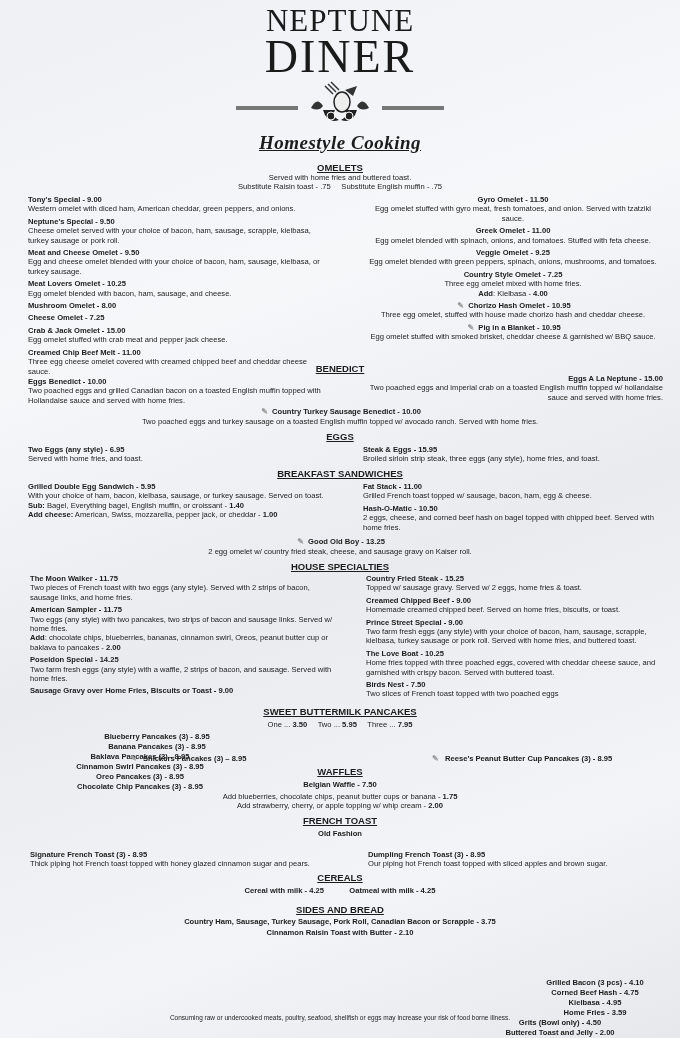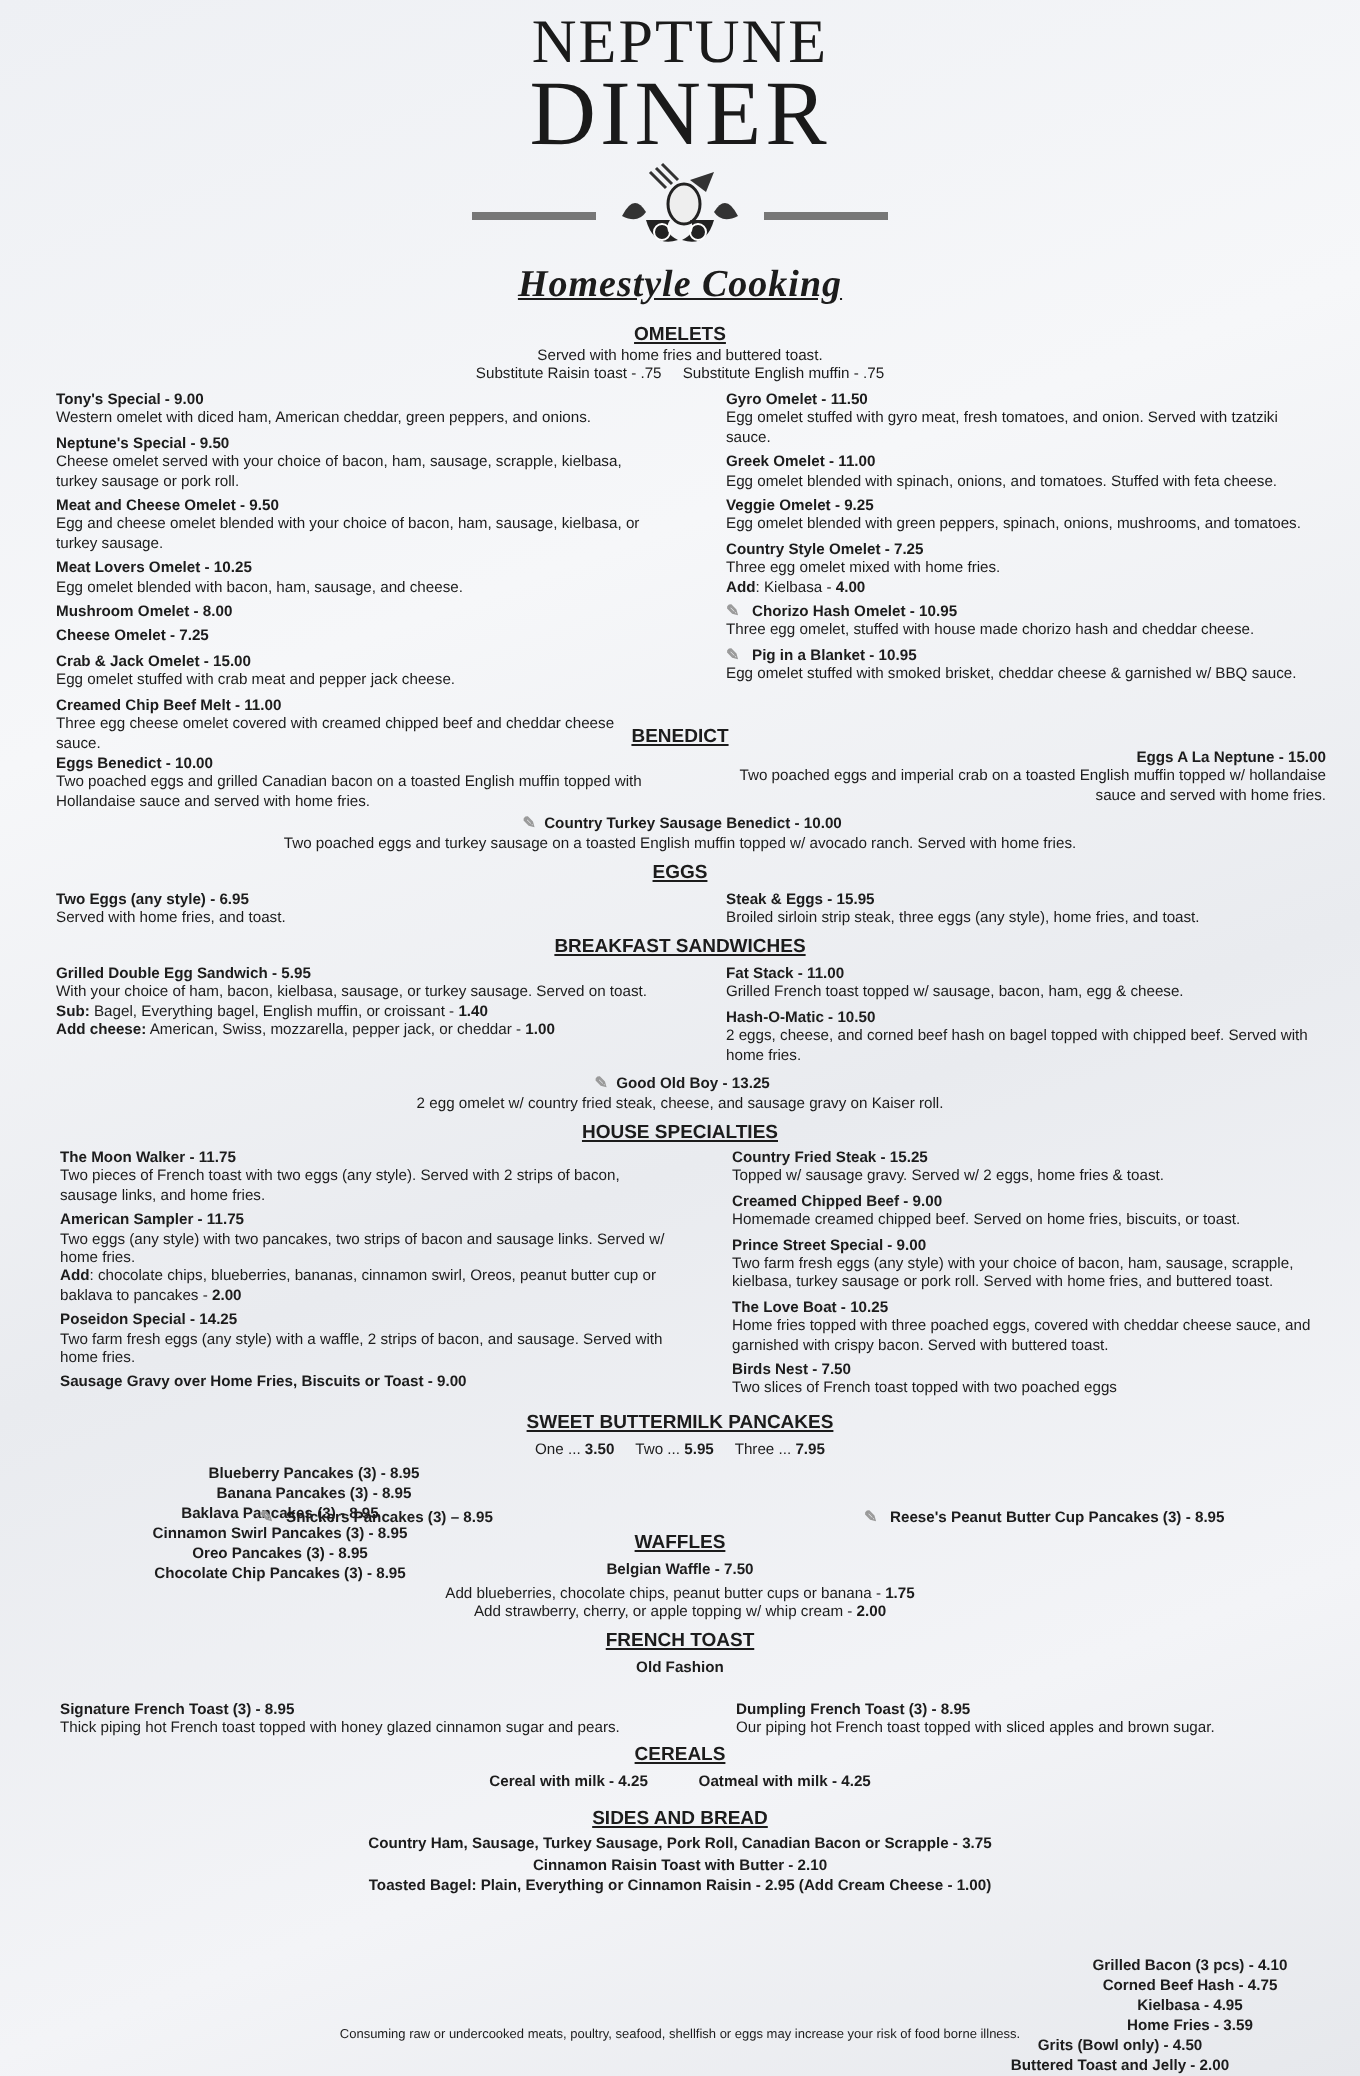--- a/index.html
+++ b/index.html
@@ -85,21 +85,21 @@
     <div class="item">
         <span class="name">Crab &amp; Jack Omelet - 15.00</span>
         <span class="desc">Egg omelet stuffed with crab meat and pepper jack cheese.</span>
       </div>
     <div class="item">
         <span class="name">Creamed Chip Beef Melt - 11.00</span>
         <span class="desc">Three egg cheese omelet covered with creamed chipped beef and cheddar cheese sauce.</span>
       </div>
   </div>
 
-  <div class="col" style="left:363px;top:195px;width:300px;">
+  <div class="col" style="left:363px;top:195px;width:300px;text-align:center;">
     <div class="item">
         <span class="name">Gyro Omelet - 11.50</span>
         <span class="desc">Egg omelet stuffed with gyro meat, fresh tomatoes, and onion. Served with tzatziki sauce.</span>
       </div>
     <div class="item">
         <span class="name">Greek Omelet - 11.00</span>
         <span class="desc">Egg omelet blended with spinach, onions, and tomatoes.  Stuffed with feta cheese.</span>
       </div>
     <div class="item">
         <span class="name">Veggie Omelet - 9.25</span>
@@ -245,21 +245,20 @@
 
   <div class="sec" style="top:872px;">CEREALS</div>
   <div class="center b" style="top:886px;">
     <span>Cereal with milk - 4.25</span>&nbsp;&nbsp;&nbsp;&nbsp;&nbsp;&nbsp;&nbsp;&nbsp;&nbsp;&nbsp;&nbsp;&nbsp;<span>Oatmeal with milk - 4.25</span>
   </div>
 
   <div class="sec" style="top:904px;">SIDES AND BREAD</div>
   <div class="center b" style="top:917px;line-height:10.5px;">
     <div>Country Ham, Sausage, Turkey Sausage, Pork Roll, Canadian Bacon or Scrapple - 3.75</div>
     <div>Cinnamon Raisin Toast with Butter - 2.10</div>
-    <div>Toasted Bagel: Plain, Everything or Cinnamon Raisin - 2.95 (Add Cream Cheese - 1.00)</div>
   </div>
   <div class="grid3" style="top:978px;line-height:10px;align-items:flex-end;">
     <div style="width:130px;margin-left:30px;">
       <div>Grilled Bacon (3 pcs) - 4.10</div>
         <div>Corned Beef Hash - 4.75</div>
         <div>Kielbasa - 4.95</div>
         <div>Home Fries - 3.59</div>
     </div>
     <div style="width:200px;">
       <div>Grits (Bowl only) - 4.50</div>

